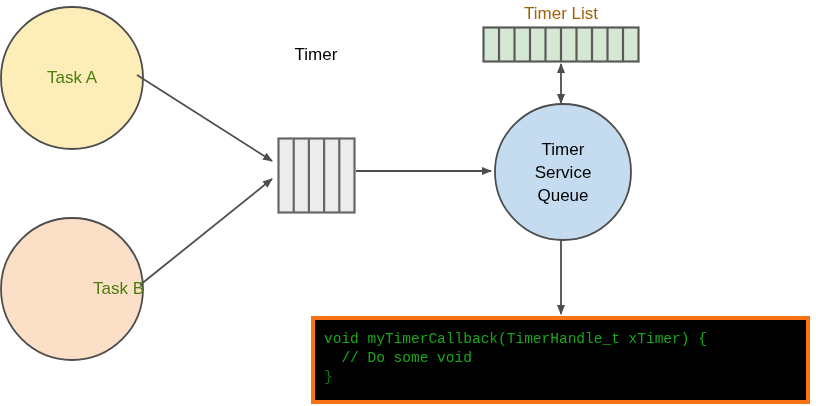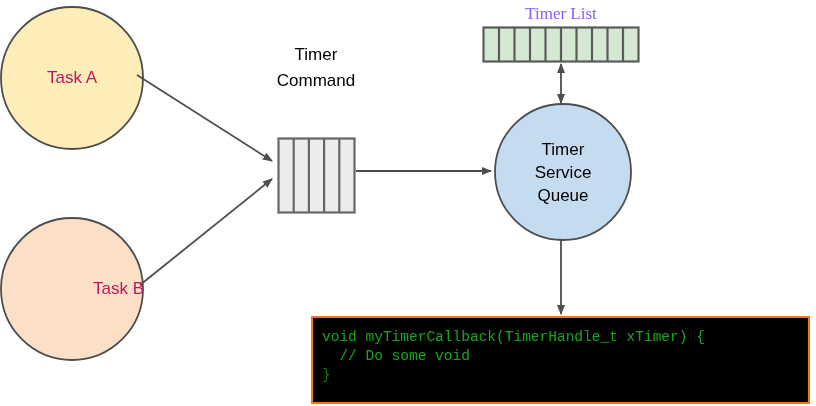--- a/index.html
+++ b/index.html
@@ -18,44 +18,44 @@
   svg.layer {
     position: absolute;
     left: 0;
     top: 0;
     width: 816px;
     height: 406px;
   }
   .node-label {
     position: absolute;
     text-align: center;
-    color: #be185d;
+    color: #4d7c0f;
     font-family: "Liberation Sans", sans-serif;
     font-size: 17px;
     line-height: 22px;
     white-space: pre;
     pointer-events: none;
   }
   .caption-label {
     position: absolute;
     text-align: center;
-    color: #8b5cf6;
-    font-family: Liberation Serif, serif;
+    color: #a16207;
+    font-family: Liberation Sans, sans-serif;
     font-size: 17px;
     line-height: 24px;
     white-space: pre;
   }
   .code-block {
     position: absolute;
     left: 311px;
     top: 316px;
     width: 499px;
     height: 88px;
     background: #000000;
-    border: 2px solid #f97316;
+    border: 4px solid #f97316;
     box-sizing: border-box;
     overflow: hidden;
   }
   .code-text {
     margin: 0;
     padding: 10px 0 0 9px;
     font-family: "Liberation Mono", "DejaVu Sans Mono", monospace;
     font-size: 14.5px;
     line-height: 19px;
     color: #17a81a;
@@ -123,21 +123,20 @@
   <div style="position:absolute; left:495px; top:138px; width:136px; text-align:center;
               font-family:'Liberation Sans', sans-serif; font-size:17px; line-height:23px; color:#000;">
     <div>Timer</div>
     <div>Service</div>
     <div>Queue</div>
   </div>
 
   <div style="position:absolute; left:256px; top:42px; width:120px; text-align:center;
               font-family:'Liberation Sans', sans-serif; font-size:17px; line-height:26px; color:#000;">
     <div>Timer</div>
-    <div>Command</div>
   </div>
 
   <div class="caption-label" style="left:481px; top:2px; width:160px;">Timer List</div>
 
   <div class="code-block">
     <pre class="code-text" style="padding-bottom:0;">void myTimerCallback(TimerHandle_t xTimer) {</pre>
     <pre class="code-text" style="padding-top:0;">  // Do some void</pre>
     <pre class="code-text code-line-dim" style="padding-top:0;">}</pre>
   </div>
 

